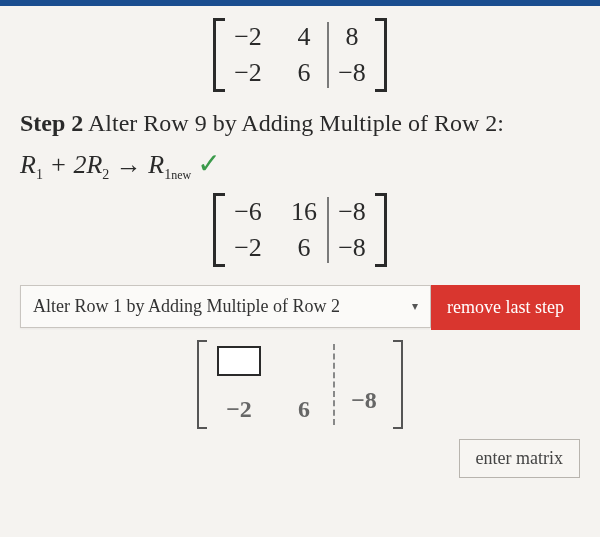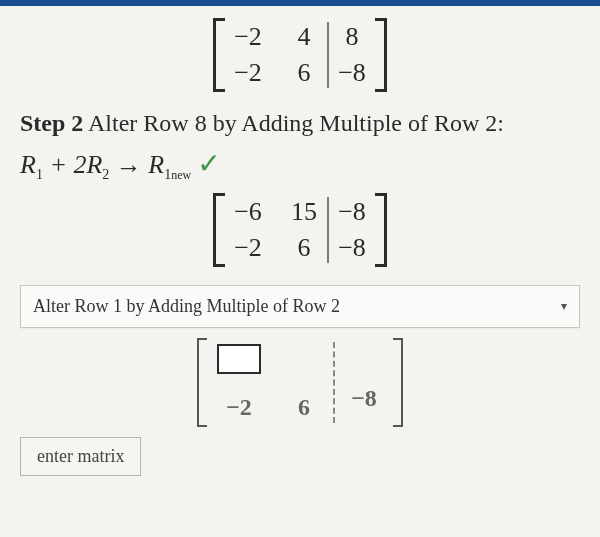--- a/index.html
+++ b/index.html
@@ -107,21 +107,21 @@
   .input-matrix .mcell { min-width: 46px; padding: 2px 4px; }
   .input-cell {
     width: 44px;
     height: 30px;
     border: 2px solid #2a2a2a;
     background: #fff;
     display: inline-block;
   }
   .input-matrix .aug-divider { border-left: 2px dashed #888; }
   .grayv { color: #666; font-weight: bold; }
-  .enter-btn-wrap { display:flex; justify-content:flex-start; margin-top:10px; }
+  .enter-btn-wrap { display:flex; justify-content:flex-end; margin-top:10px; }
   .enter-btn {
     border: 1px solid #b8b4ae;
     background: #f7f5f2;
     padding: 8px 16px;
     font-family: Georgia, serif;
     font-size: 18px;
     color: #444;
     cursor: pointer;
   }
 </style>
@@ -147,52 +147,53 @@
           <div class="mcell">8</div>
           <div class="mcell">−8</div>
         </div>
       </div>
       <div class="bracket right"></div>
     </div>
   </div>
 
   <div class="stepline">
     <b>Step 2</b>
-    <span>Alter Row 8 by Adding Multiple of Row 2:</span>
+    <span>Alter Row 9 by Adding Multiple of Row 2:</span>
   </div>
 
   <div class="rowop">
     <span>R</span><span class="sub">1</span><span> + 2</span><span>R</span><span class="sub">2</span><span> → </span><span>R</span><span class="sub">1</span><span class="subw">new</span><span class="check">✓</span>
   </div>
 
   <div class="matrix-wrap">
     <div class="matrix">
       <div class="bracket left"></div>
       <div class="mblock">
         <div class="mgrid" style="grid-template-columns:auto auto;">
           <div class="mcell">−6</div>
-          <div class="mcell">15</div>
+          <div class="mcell">16</div>
           <div class="mcell">−2</div>
           <div class="mcell">6</div>
         </div>
         <div class="aug-divider"></div>
         <div class="mgrid" style="grid-template-columns:auto;">
           <div class="mcell">−8</div>
           <div class="mcell">−8</div>
         </div>
       </div>
       <div class="bracket right"></div>
     </div>
   </div>
 
   <div class="controls">
     <div class="select">
       <span>Alter Row 1 by Adding Multiple of Row 2</span>
       <span class="chev">▾</span>
     </div>
+    <button class="remove-btn">remove last step</button>
   </div>
 
   <div class="input-matrix">
     <div class="matrix">
       <div class="bracket left"></div>
       <div class="mblock">
         <div class="mgrid" style="grid-template-columns:auto auto; column-gap:16px; row-gap:10px;">
           <div class="mcell"><span class="input-cell"></span></div>
           <div class="mcell"><span></span></div>
           <div class="mcell grayv">−2</div>

